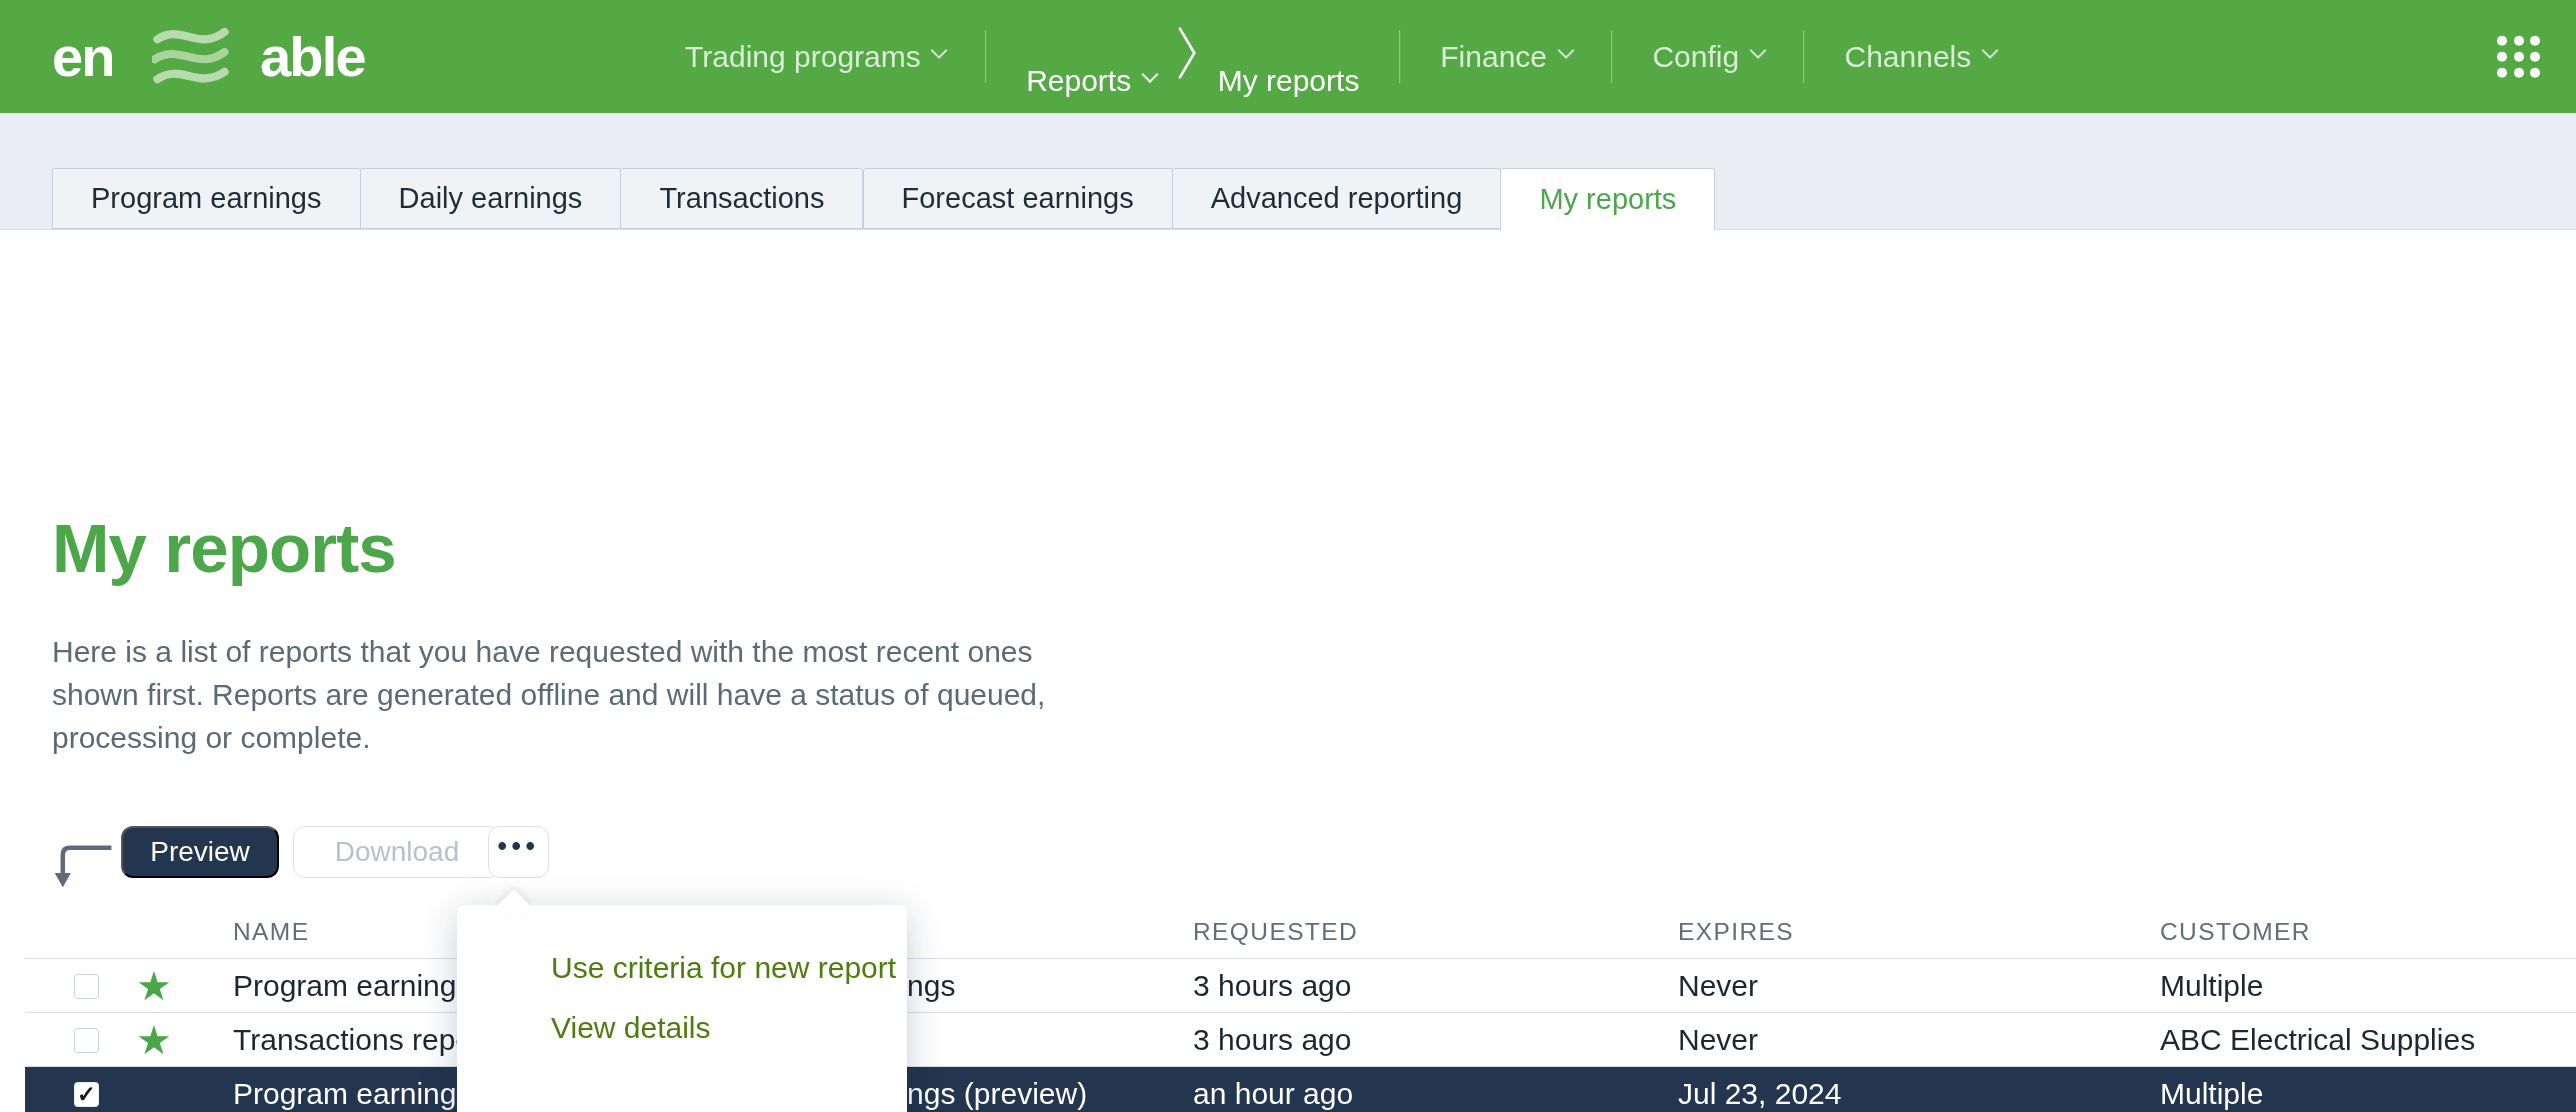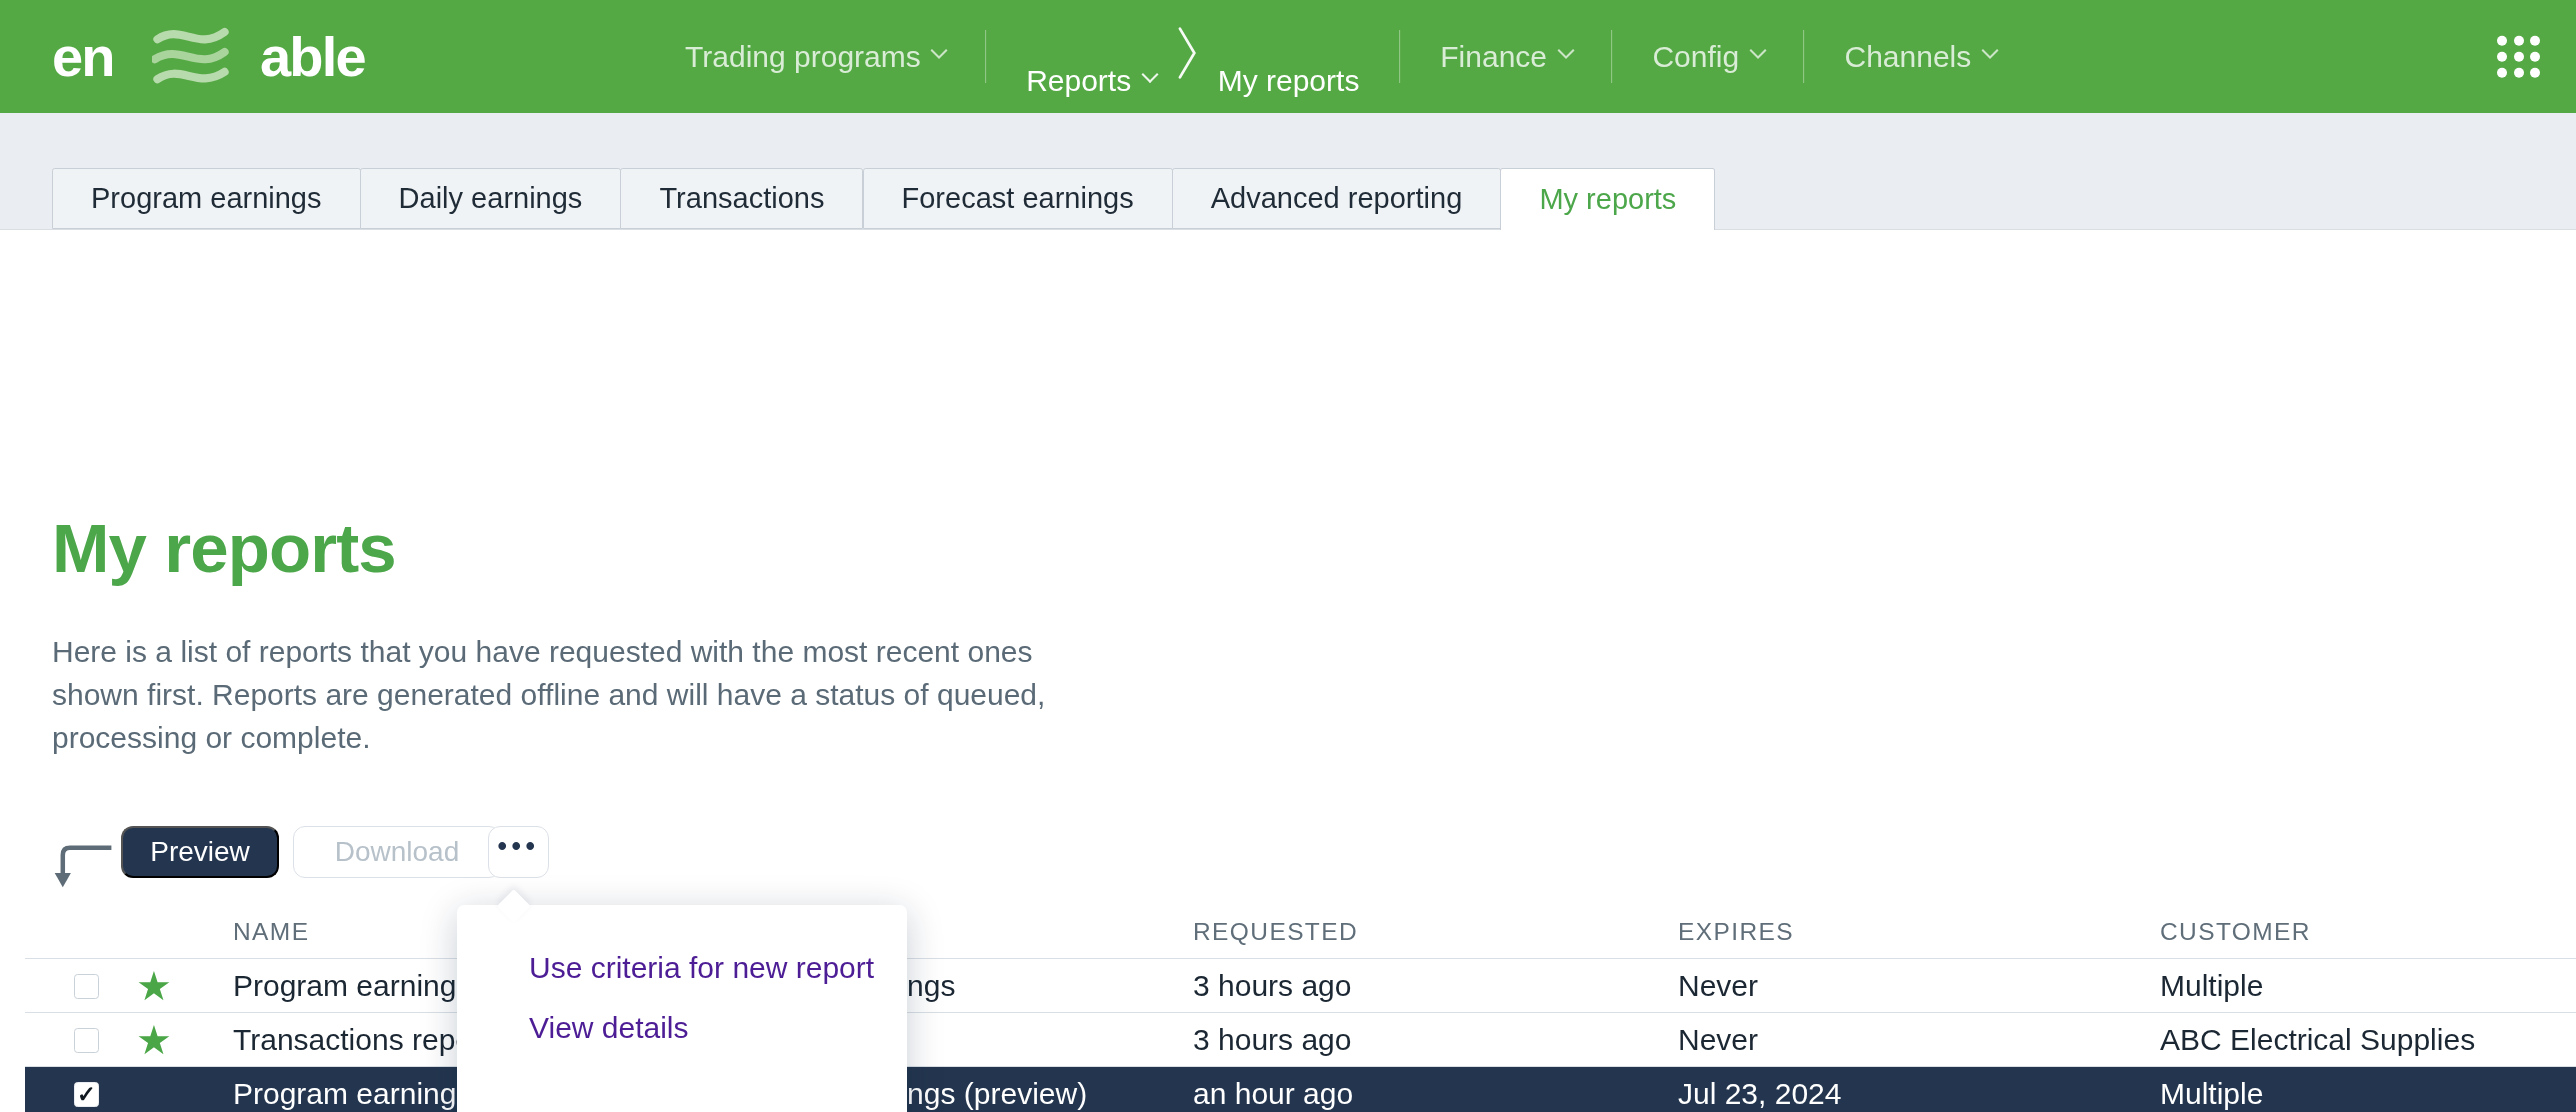--- a/index.html
+++ b/index.html
@@ -50,21 +50,21 @@
   .c-req  { left:1168px; width:435px; }
   .c-exp  { left:1653px; width:426px; }
   .c-cust { left:2135px; width:435px; }
   .cbx { position:absolute; left:49px; top:14.5px; width:25px; height:25px; border:1.8px solid #C9D1D9; border-radius:3.6px; background:#ffffff; cursor:pointer; }
   .cbx.checked { border-color:#E8EBEF; display:flex; align-items:center; justify-content:center; color:#101820; font-size:22.6px; font-weight:bold; }
   .star { position:absolute; left:111px; top:0; height:100%; display:flex; align-items:center; font-size:40px; color:#4BA647; cursor:pointer; }
 
   
   .ctxmenu { position:absolute; left:457px; top:675px; width:450px; height:233px; background:#ffffff; border-radius:7.2px; box-shadow:0 7.2px 36px rgba(9,30,66,0.22); z-index:10; padding-top:33px; }
   .ctxmenu .caret { position:absolute; left:45px; top:-11px; width:23.5px; height:23.5px; background:#ffffff; transform:rotate(45deg); border-radius:2.7px; box-shadow:-2.7px -2.7px 7.2px rgba(9,30,66,0.08); }
-  .ctxitem { height:60px; display:flex; align-items:center; padding-left:72px; font-size:30px; color:#4c1d95; cursor:pointer; position:relative; z-index:2; background:#ffffff; }
+  .ctxitem { height:60px; display:flex; align-items:center; padding-left:94px; font-size:30px; color:#4d7c0f; cursor:pointer; position:relative; z-index:2; background:#ffffff; }
 </style>
 </head>
 <body>
 
 <header class="topbar">
   <div class="logo">
     <span>en</span>
     <span class="wave">
       <svg width="78" height="71" viewBox="0 0 86 78">
         <path d="M6,20 C32,2 50,34 80,12" stroke="#B7DBAC" stroke-width="9" fill="none" stroke-linecap="round"></path>

